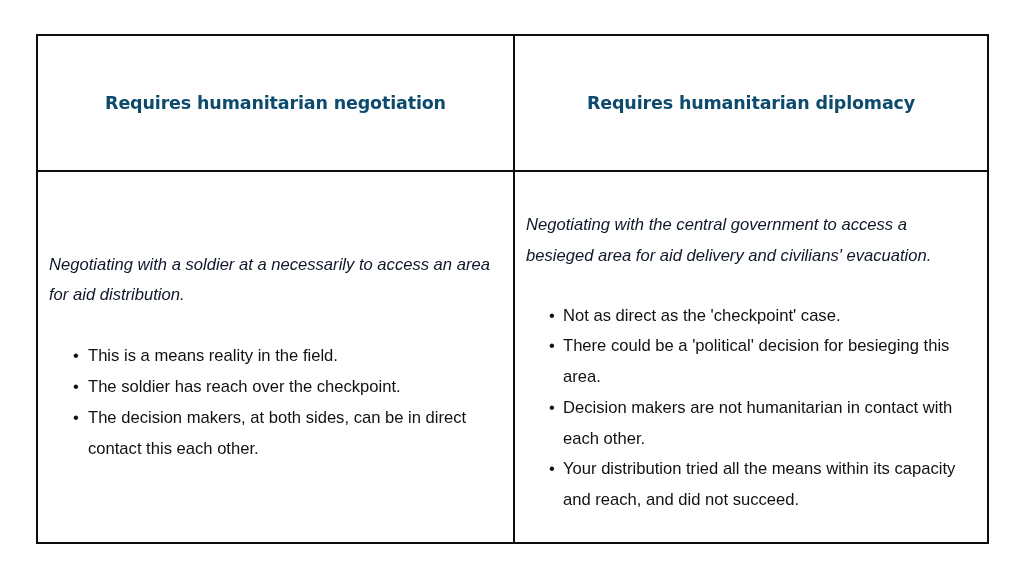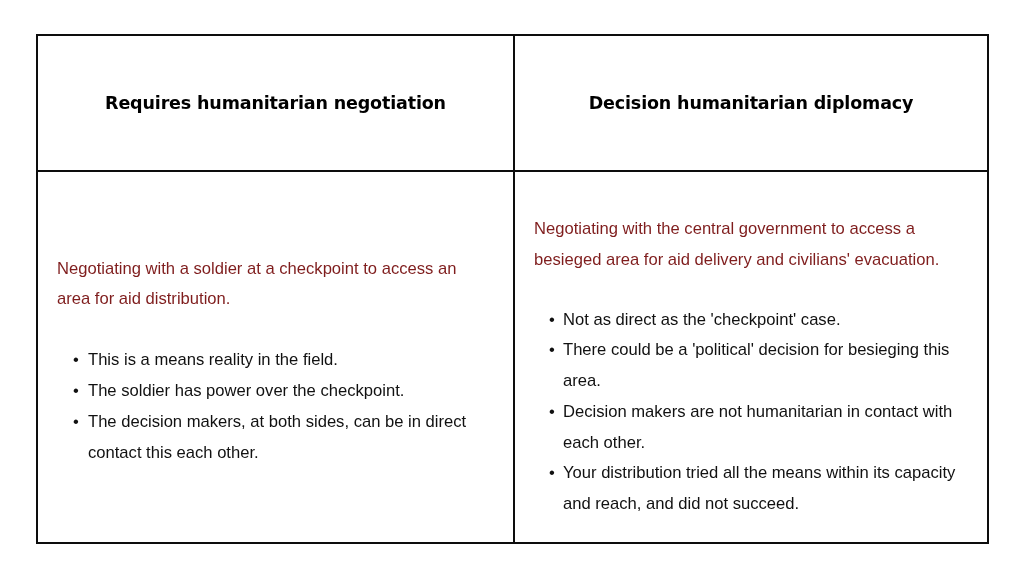--- a/index.html
+++ b/index.html
@@ -44,43 +44,44 @@
     height: 136px;
     text-align: center;
     vertical-align: middle;
   }
   .header-title {
     display: block;
     font-family: "DejaVu Sans", sans-serif;
     font-weight: bold;
     font-size: 17.5px;
     letter-spacing: -0.15px;
-    color: #000000;
+    color: #0c4a6e;
     line-height: 1.2;
   }
 
   
   .body-row td {
     height: 372px;
   }
   .cell-left  { vertical-align: middle; }
   .cell-right { vertical-align: top; }
 
   .cell-inner-left {
     padding: 0 18px 0 11px;
   }
   .cell-inner-right {
     padding: 12px 12px 0 11px;
   }
 
   .lead-paragraph {
     font-size: 16.6px;
     line-height: 30.8px;
-    color: #7f1d1d;
-    margin: 8px;
+    color: #0f172a;
+    margin: 0;
+    font-style: italic;
   }
 
   .bullet-list {
     list-style: none;
     margin: 0;
     padding: 0;
   }
   .bullet-list.gap-left  { margin-top: 30px; }
   .bullet-list.gap-right { margin-top: 29px; }
 
@@ -109,37 +110,37 @@
   <colgroup>
     <col class="col-left">
     <col class="col-right">
   </colgroup>
   <thead>
     <tr class="header-row">
       <th>
         <span class="header-title">Requires humanitarian negotiation</span>
       </th>
       <th>
-        <span class="header-title">Decision humanitarian diplomacy</span>
+        <span class="header-title">Requires humanitarian diplomacy</span>
       </th>
     </tr>
   </thead>
   <tbody>
     <tr class="body-row">
       <td class="cell-left">
         <div class="cell-inner-left">
-          <p class="lead-paragraph">Negotiating with a soldier at a checkpoint to access an area for aid distribution.</p>
+          <p class="lead-paragraph">Negotiating with a soldier at a necessarily to access an area for aid distribution.</p>
           <ul class="bullet-list gap-left">
             <li class="bullet-item">
               <span class="bullet-dot">•</span>
               <span>This is a means reality in the field.</span>
             </li>
             <li class="bullet-item">
               <span class="bullet-dot">•</span>
-              <span>The soldier has power over the checkpoint.</span>
+              <span>The soldier has reach over the checkpoint.</span>
             </li>
             <li class="bullet-item">
               <span class="bullet-dot">•</span>
               <span>The decision makers, at both sides, can be in direct contact this each other.</span>
             </li>
           </ul>
         </div>
       </td>
       <td class="cell-right">
         <div class="cell-inner-right">

